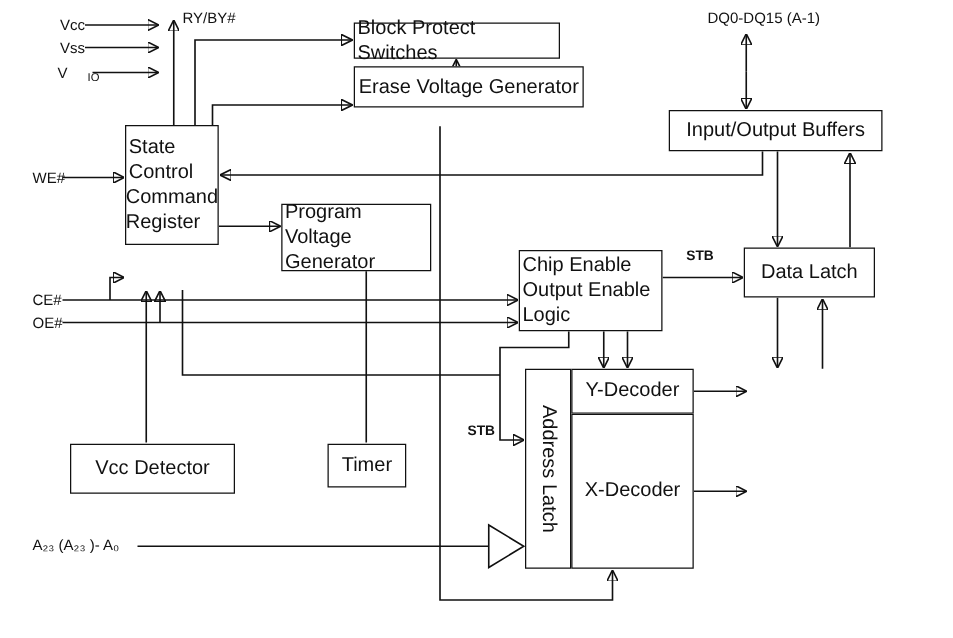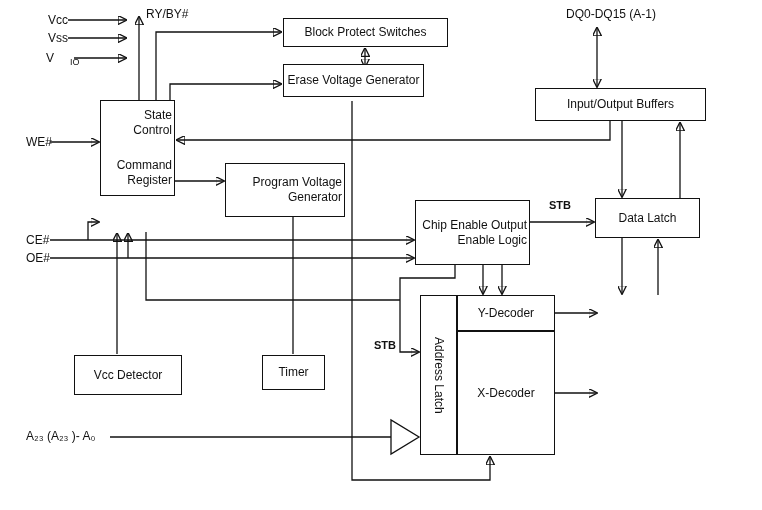--- a/index.html
+++ b/index.html
@@ -1,22 +1,22 @@
 <!DOCTYPE html>
 <html><head>
 <meta charset="utf-8">
 <style>
   html,body{margin:0;padding:0;background:#ffffff;}
   .stage{position:relative;width:762px;height:510px;background:#fff;
          font-family:"Liberation Sans",sans-serif;color:#111;overflow:hidden;}
   .wires{position:absolute;left:0;top:0;width:762px;height:510px;}
   .wires path{fill:none;stroke:#111;stroke-width:1.3;}
   .box{position:absolute;box-sizing:border-box;border:1.4px solid #111;background:#fff;
-       display:flex;align-items:center;justify-content:center;text-align:right;
-       font-size:12px;line-height:1.25;padding:2px;}
+       display:flex;align-items:center;justify-content:center;text-align:left;
+       font-size:16px;line-height:1.25;padding:2px;}
   .box.split{flex-direction:column;justify-content:space-between;padding:7px 2px;}
   .vtext{writing-mode:vertical-rl;}
   .plabel{position:absolute;font-size:12px;white-space:nowrap;}
   .bold{font-weight:700;font-size:11px;}
   sub{font-size:9px;padding-left:16px;}
 </style>
 </head>
 <body>
 
 <div class="stage">
@@ -65,21 +65,21 @@
 
   <div class="box split" style="left:100px;top:100px;width:75px;height:96px;">
     <span>State Control</span>
     <span>Command Register</span>
   </div>
 
   <div class="box" style="left:283px;top:18px;width:165px;height:29px;">
     <span>Block Protect Switches</span>
   </div>
 
-  <div class="box" style="left:283px;top:64px;width:141px;height:33px;">
+  <div class="box" style="left:283px;top:53px;width:184px;height:33px;">
     <span>Erase Voltage Generator</span>
   </div>
 
   <div class="box" style="left:535px;top:88px;width:171px;height:33px;">
     <span>Input/Output Buffers</span>
   </div>
 
   <div class="box" style="left:225px;top:163px;width:120px;height:54px;">
     <span>Program Voltage Generator</span>
   </div>
@@ -99,21 +99,21 @@
   <div class="box" style="left:457px;top:295px;width:98px;height:36px;">
     <span>Y-Decoder</span>
   </div>
 
   <div class="box" style="left:457px;top:331px;width:98px;height:124px;">
     <span>X-Decoder</span>
   </div>
 
 
 
-  <div class="box" style="left:74px;top:355px;width:108px;height:40px;">
+  <div class="box" style="left:56px;top:355px;width:132px;height:40px;">
     <span>Vcc Detector</span>
   </div>
 
   <div class="box" style="left:262px;top:355px;width:63px;height:35px;">
     <span>Timer</span>
   </div>
 
   <span class="plabel" style="left:48px;top:13px;">Vcc</span>
   <span class="plabel" style="left:48px;top:31px;">Vss</span>
   <span class="plabel" style="left:46px;top:51px;"><span>V</span><sub>IO</sub></span>

